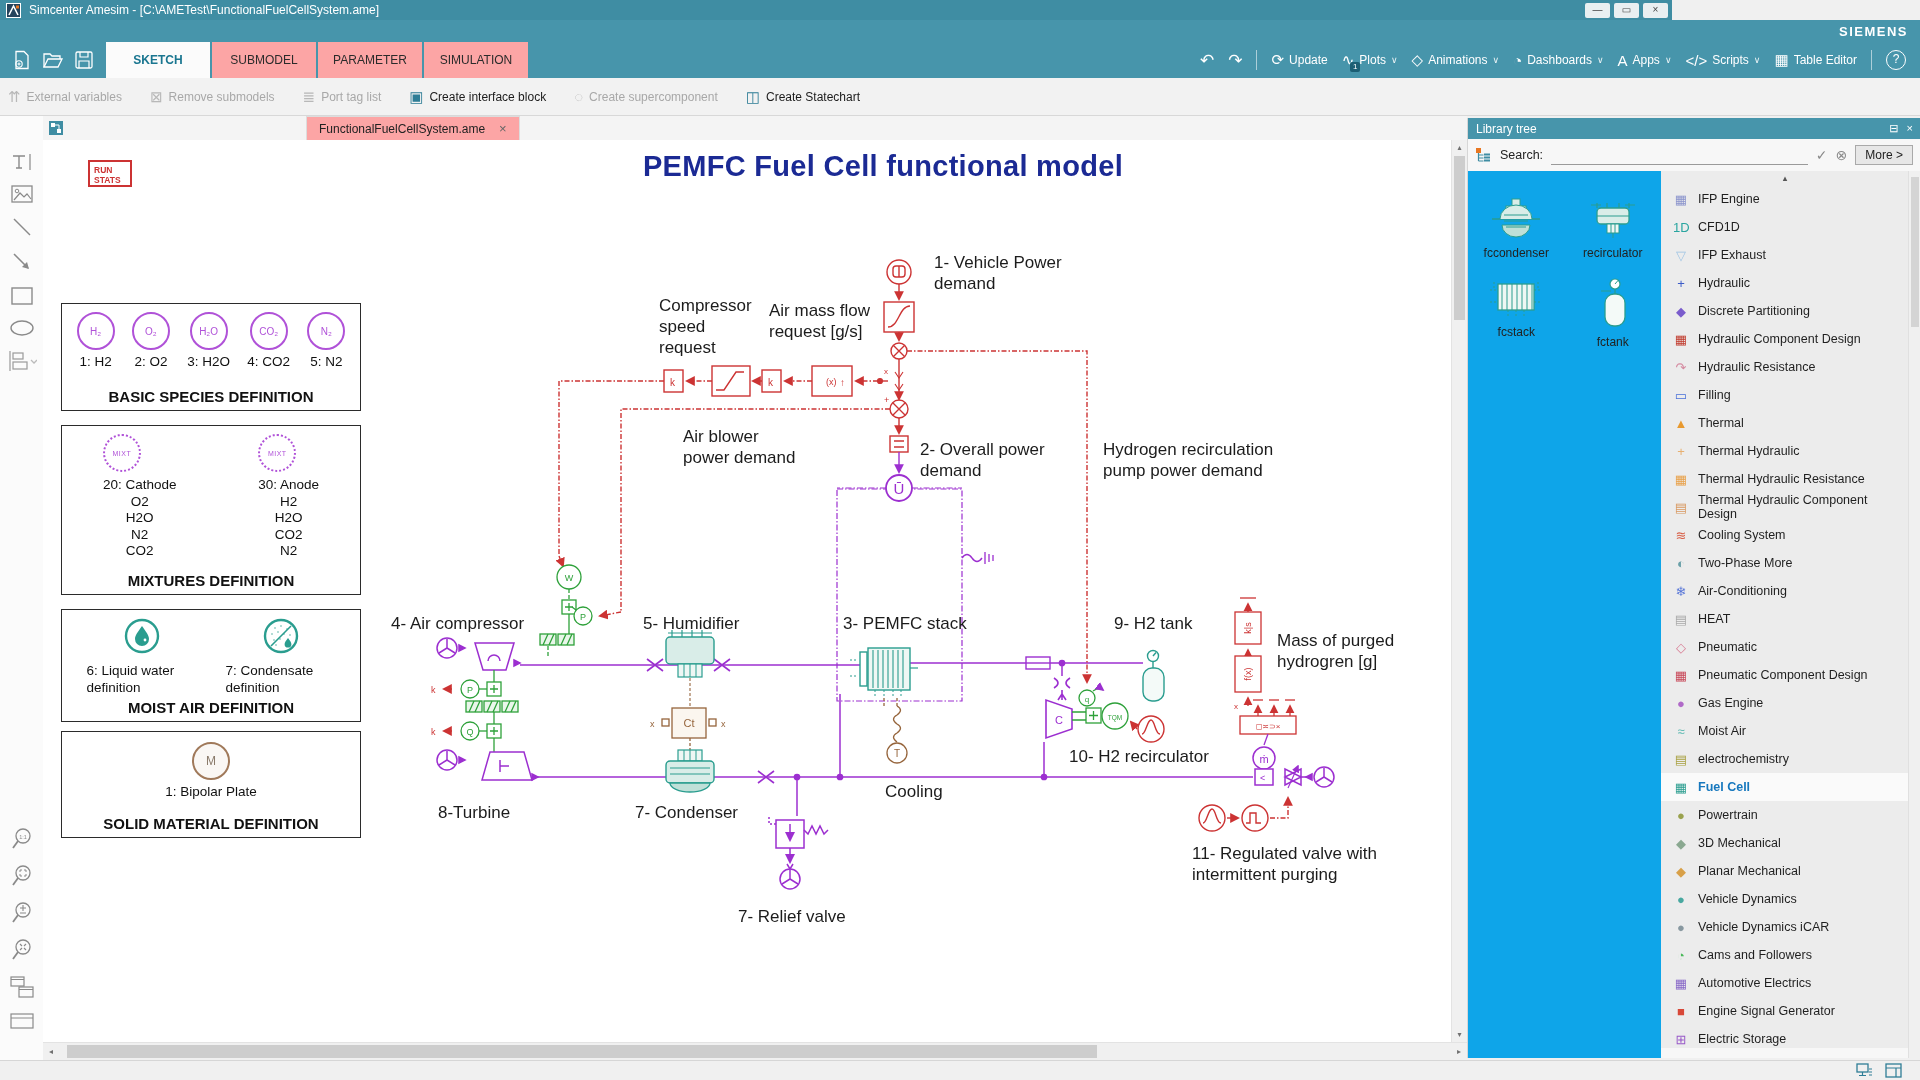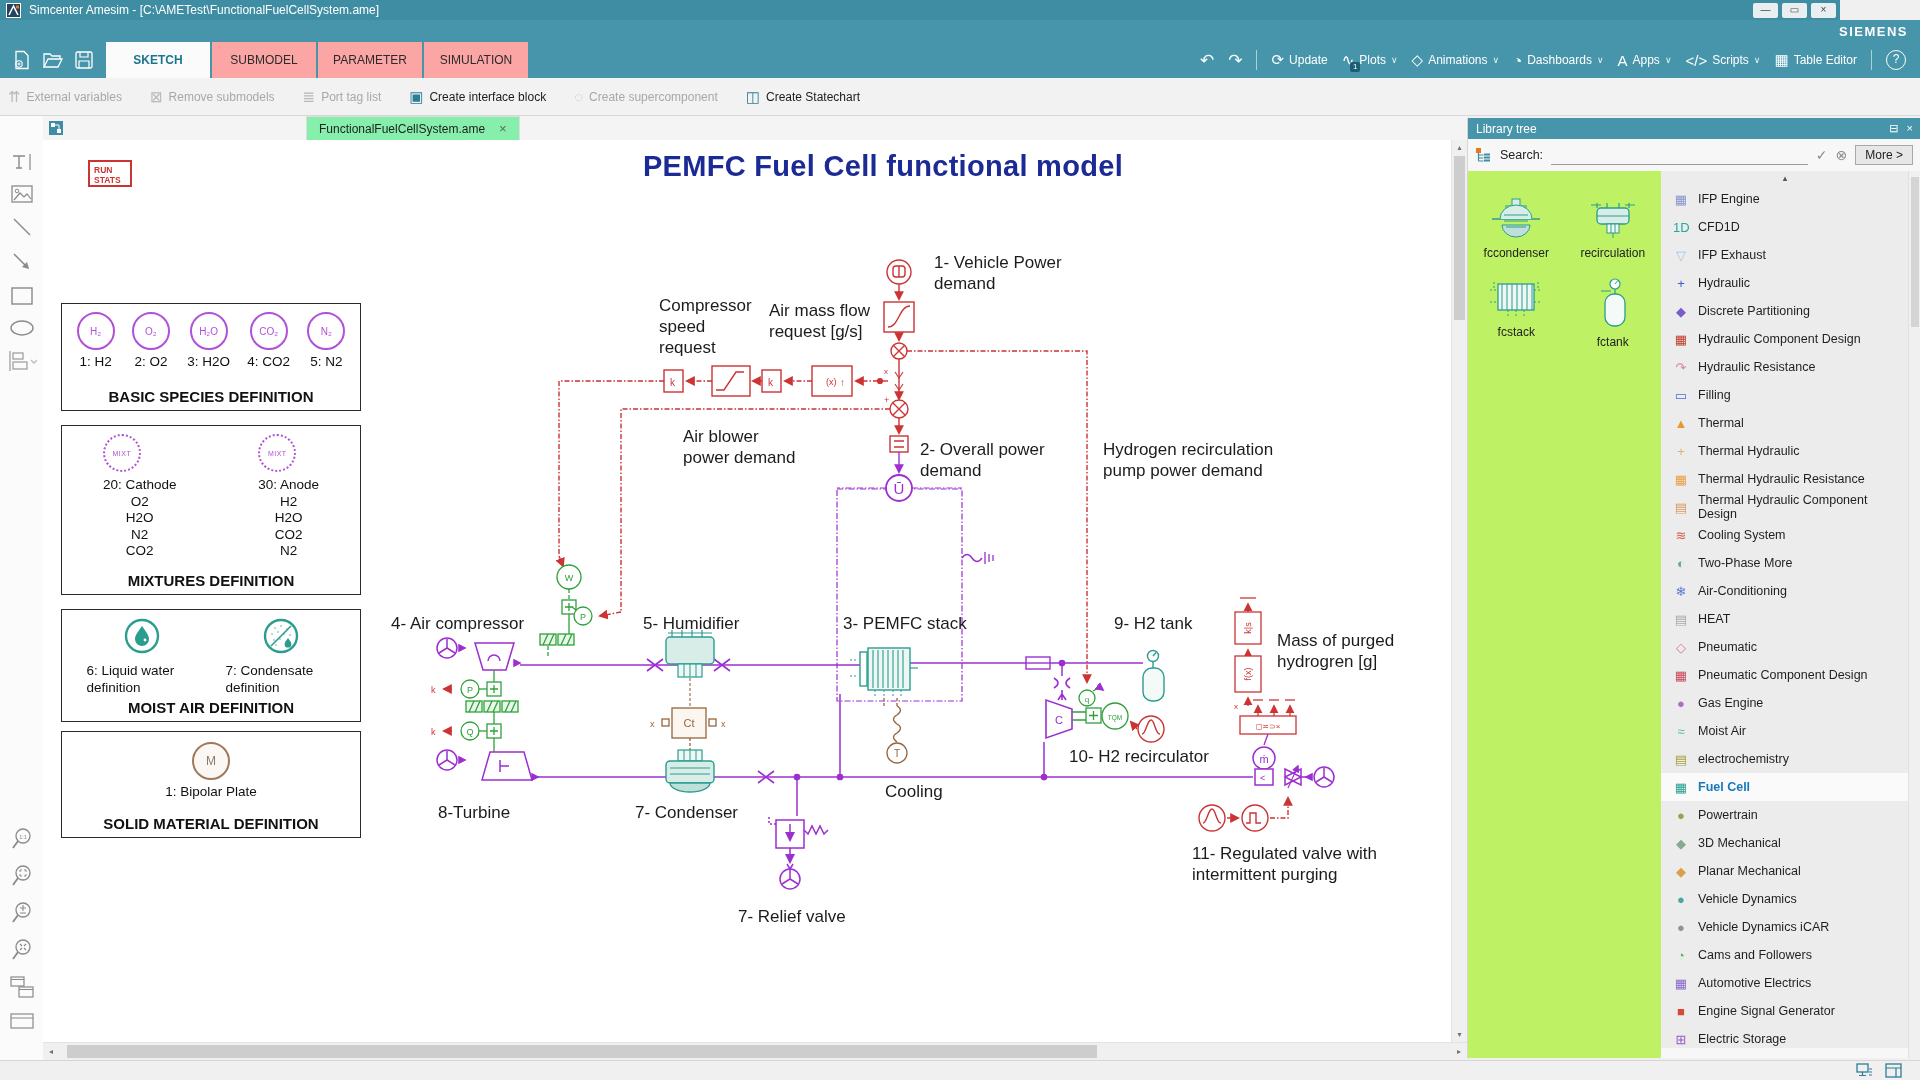--- a/index.html
+++ b/index.html
@@ -1,18 +1,18 @@
 <!DOCTYPE html>
 <html><head>
 <meta charset="utf-8">
 <style>
   html,body{margin:0;padding:0;width:1920px;height:1080px;overflow:hidden;
     font-family:"Liberation Sans",sans-serif;background:#f0f0f0;-webkit-font-smoothing:antialiased;}
   
-  #titlebar{position:absolute;left:0;top:0;width:1840px;height:20px;background:#3f8da3;color:#fff;
+  #titlebar{position:absolute;left:0;top:0;width:1672px;height:20px;background:#3f8da3;color:#fff;
     display:flex;align-items:center;font-size:12px;}
   #titlebar .appic{width:15px;height:15px;margin:0 8px 0 6px;}
   #titlebar .wctl{margin-left:auto;display:flex;gap:4px;margin-right:4px;}
   .wbtn{width:25px;height:15px;background:#e9eff1;color:#444;font-size:10px;line-height:14px;
     text-align:center;border-radius:2px;}
   #menubar{position:absolute;left:0;top:20px;width:1920px;height:22px;background:#4795ab;color:#fff;
     display:flex;align-items:center;font-size:12.5px;}
   .menu-item{padding:0 11px;line-height:22px;}
   #brand{margin-left:auto;margin-right:12px;font-weight:bold;letter-spacing:1.5px;font-size:13px;}
   #toolbar{position:absolute;left:0;top:42px;width:1920px;height:36px;background:#4795ab;display:flex;align-items:stretch;color:#fff;}
@@ -42,21 +42,21 @@
   .stool.disabled .gl{color:#b8b8b8;}
   
   #lefttools{position:absolute;left:0;top:116px;width:43px;height:944px;background:#fbfbfb;border-right:1px solid #e2e2e2;}
   .ltgrp{position:absolute;left:0;width:43px;display:flex;flex-direction:column;align-items:center;gap:13px;}
   .ltgrp.top{top:36px;} .ltgrp.bottom{bottom:30px;}
   .lticon svg{display:block;}
   
   #canvaswrap{position:absolute;left:43px;top:116px;width:1424px;height:944px;background:#fff;}
   #tabbar{position:absolute;left:0;top:0;width:1424px;height:24px;background:#f4f4f4;border-bottom:1px solid #ddd;display:flex;align-items:stretch;}
   #tabbar .cornerico{width:26px;display:flex;align-items:center;justify-content:center;}
-  .doctab{margin-left:237px;background:#86efac;border:1px solid #ddd;border-bottom:none;display:flex;
+  .doctab{margin-left:237px;background:#fca5a5;border:1px solid #ddd;border-bottom:none;display:flex;
     align-items:center;gap:14px;padding:0 12px;font-size:12px;color:#222;}
   .doctab .x{color:#666;font-size:13px;}
   #canvas{position:absolute;left:0;top:24px;width:1424px;height:902px;background:#fff;overflow:hidden;}
   #runstats{position:absolute;left:45px;top:20px;width:44px;height:27px;border:2px solid #cc3333;
     color:#cc3333;font-size:8.5px;font-weight:bold;line-height:10px;text-align:left;padding:3px 0 0 4px;
     box-sizing:border-box;white-space:pre-line;}
   #sketchtitle{position:absolute;left:490px;top:10px;width:700px;text-align:center;font-size:29px;
     font-weight:bold;color:#1b2a94;letter-spacing:.3px;}
   .dlabel{position:absolute;font-size:17px;line-height:21px;color:#1c1c1c;white-space:pre-line;}
   
@@ -94,21 +94,21 @@
   #library{position:absolute;left:1467px;top:118px;width:453px;height:940px;background:#f7f7f7;border-left:1px solid #d6d6d6;}
   #libheader{position:absolute;left:0;top:0;width:453px;height:21px;background:#4795ab;color:#fff;
     font-size:12px;display:flex;align-items:center;padding-left:8px;box-sizing:border-box;}
   #libheader .hic{margin-left:auto;display:flex;gap:8px;margin-right:8px;font-size:11px;}
   #libsearch{position:absolute;left:0;top:21px;width:453px;height:32px;display:flex;align-items:center;
     gap:8px;padding:0 8px;box-sizing:border-box;font-size:12.5px;color:#222;background:#f7f7f7;}
   #libsearch .treeic{width:16px;height:16px;}
   #searchline{flex:1;border:none;border-bottom:1px solid #9a9a9a;background:transparent;height:16px;font-size:12px;outline:none;}
   .sgl{color:#8a8a8a;font-size:14px;}
   #morebtn{border:1px solid #a9a9a9;background:#e7e7e7;font-size:12px;padding:2px 9px;color:#222;}
-  #libpalette{position:absolute;left:0;top:53px;width:193px;bottom:0;background:#bef264;}
+  #libpalette{position:absolute;left:0;top:53px;width:193px;bottom:0;background:#0ea5e9;}
   .palgrid{display:grid;grid-template-columns:1fr 1fr;row-gap:18px;padding-top:26px;}
   .palitem{display:flex;flex-direction:column;align-items:center;gap:5px;font-size:12px;color:#222;}
   #liblist{position:absolute;left:193px;top:53px;width:248px;bottom:10px;background:#ececec;overflow:hidden;}
   .scrollup{height:14px;text-align:center;font-size:9px;color:#555;line-height:14px;}
   .lib-row{height:28px;display:flex;align-items:center;gap:9px;padding-left:12px;font-size:12.5px;color:#1f1f1f;}
   .lib-ic{width:16px;text-align:center;font-size:13px;color:var(--ic,#888);}
   .lib-row.selected{background:#fafafa;}
   .lib-row.selected .lib-label{color:#1778be;font-weight:bold;}
   #libscroll{position:absolute;right:0;top:53px;width:12px;bottom:0;background:#f0f0f0;border-left:1px solid #e0e0e0;}
   #libscroll .thumb{position:absolute;left:2px;top:6px;width:8px;height:150px;background:#d4d4d4;}
@@ -840,21 +840,21 @@
         <span>fccondenser</span>
       </div>
       <div class="palitem">
         <svg width="52" height="44" viewBox="0 0 52 44">
           <path d="M10,6 v5 M20,6 v5 M32,6 v5 M42,6 v5 M4,8 h10 M38,8 h10" stroke="#2a9d8f" stroke-width="1.2"></path>
           <rect x="10" y="11" width="32" height="16" rx="4" fill="#d9ede8" stroke="#2a9d8f" stroke-width="1.3"></rect>
           <path d="M10,19 h32" stroke="#2a9d8f"></path>
           <rect x="20" y="27" width="12" height="9" fill="#eef7f4" stroke="#2a9d8f"></rect>
           <path d="M24,27 v9 M28,27 v9 M26,36 v5" stroke="#2a9d8f"></path>
         </svg>
-        <span>recirculation</span>
+        <span>recirculator</span>
       </div>
       <div class="palitem">
         <svg width="56" height="42" viewBox="0 0 56 42">
           <rect x="10" y="6" width="36" height="26" fill="#eef7f4" stroke="#2a9d8f" stroke-width="1.3"></rect>
           <path d="M14,6 v26 M19,6 v26 M24,6 v26 M29,6 v26 M34,6 v26 M39,6 v26 M44,6 v26" stroke="#2a9d8f"></path>
           <path d="M2,12 h8 M2,24 h8 M46,12 h8 M46,24 h8" stroke="#2a9d8f" stroke-dasharray="2 2"></path>
           <path d="M20,32 v6 M28,32 v6 M36,32 v6 M6,4 v6 M50,4 v6" stroke="#2a9d8f" stroke-dasharray="2 2"></path>
         </svg>
         <span>fcstack</span>
       </div>

